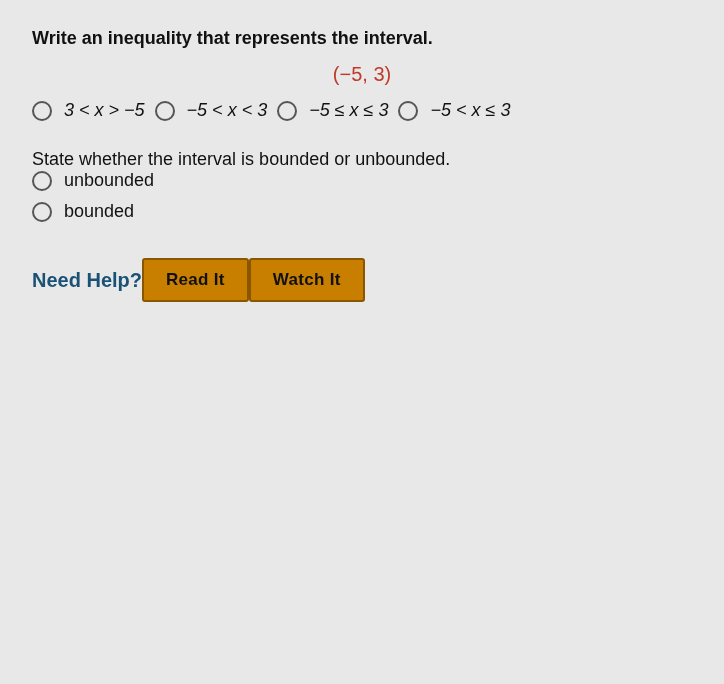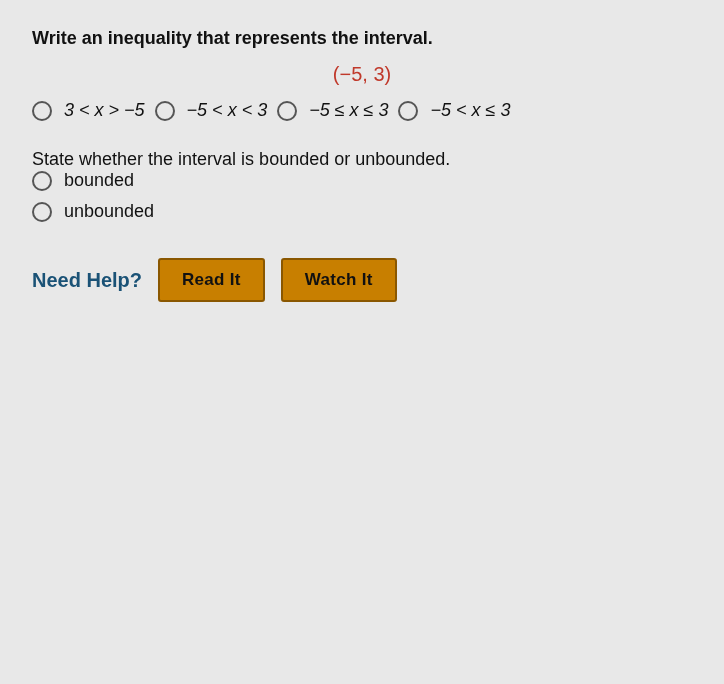--- a/index.html
+++ b/index.html
@@ -75,21 +75,20 @@
       list-style: none;
       display: flex;
       flex-direction: column;
       gap: 10px;
       margin-bottom: 36px;
     }
 
     .need-help-row {
       display: flex;
       align-items: center;
-      gap: 16px;
     }
 
     .need-help-label {
       font-size: 20px;
       font-weight: bold;
       color: #1a5276;
     }
 
     .btn-read, .btn-watch {
       padding: 10px 22px;
@@ -134,25 +133,25 @@
       <span class="radio-circle"></span>
       <span class="math-text">−5 &lt; <i>x</i> ≤ 3</span>
     </li>
   </ul>
 
   <p class="section-title">State whether the interval is bounded or unbounded.</p>
 
   <ul class="bounded-options">
     <li class="option-item">
       <span class="radio-circle"></span>
-      <span>bounded</span>
+      <span>unbounded</span>
     </li>
     <li class="option-item">
       <span class="radio-circle"></span>
-      <span>unbounded</span>
+      <span>bounded</span>
     </li>
   </ul>
 
   <div class="need-help-row">
     <span class="need-help-label">Need Help?</span>
     <button class="btn-read">Read It</button>
     <button class="btn-watch">Watch It</button>
   </div>
 
 </div>

